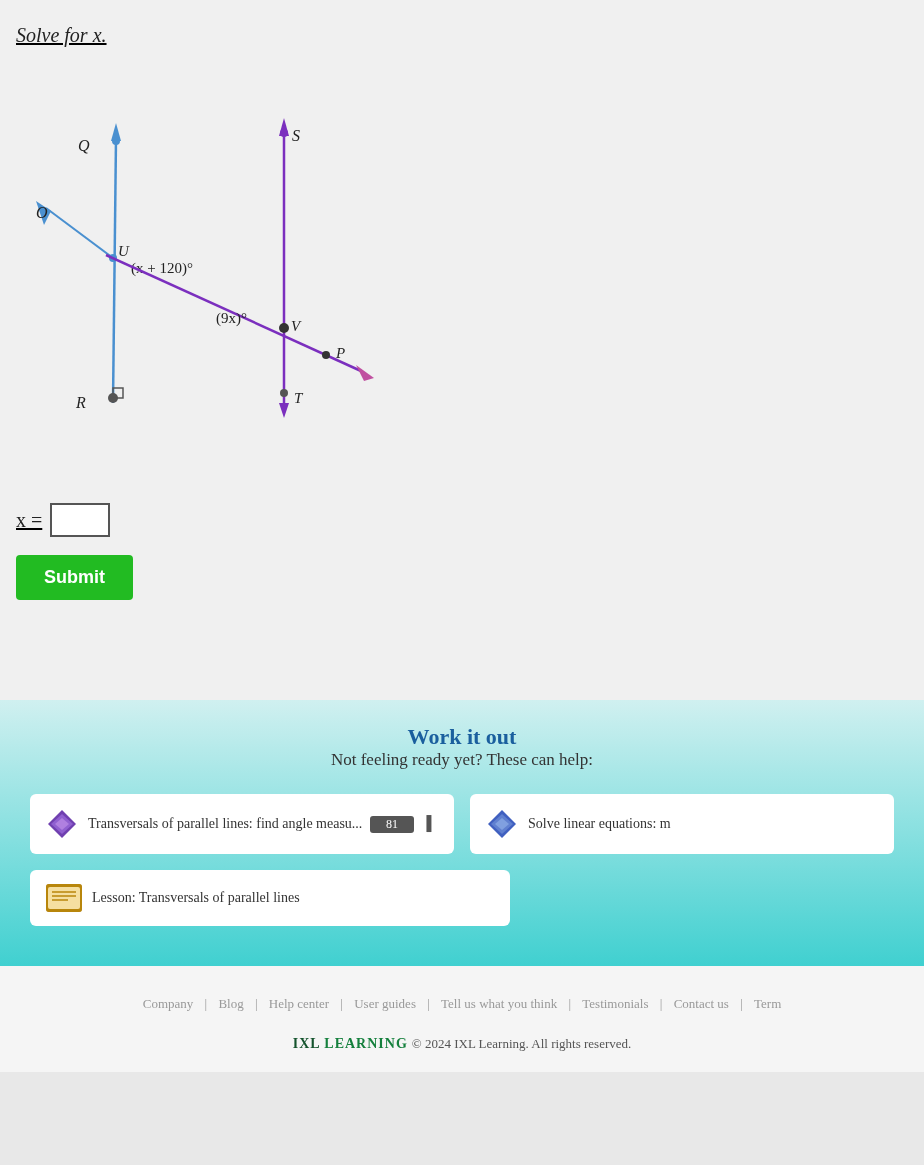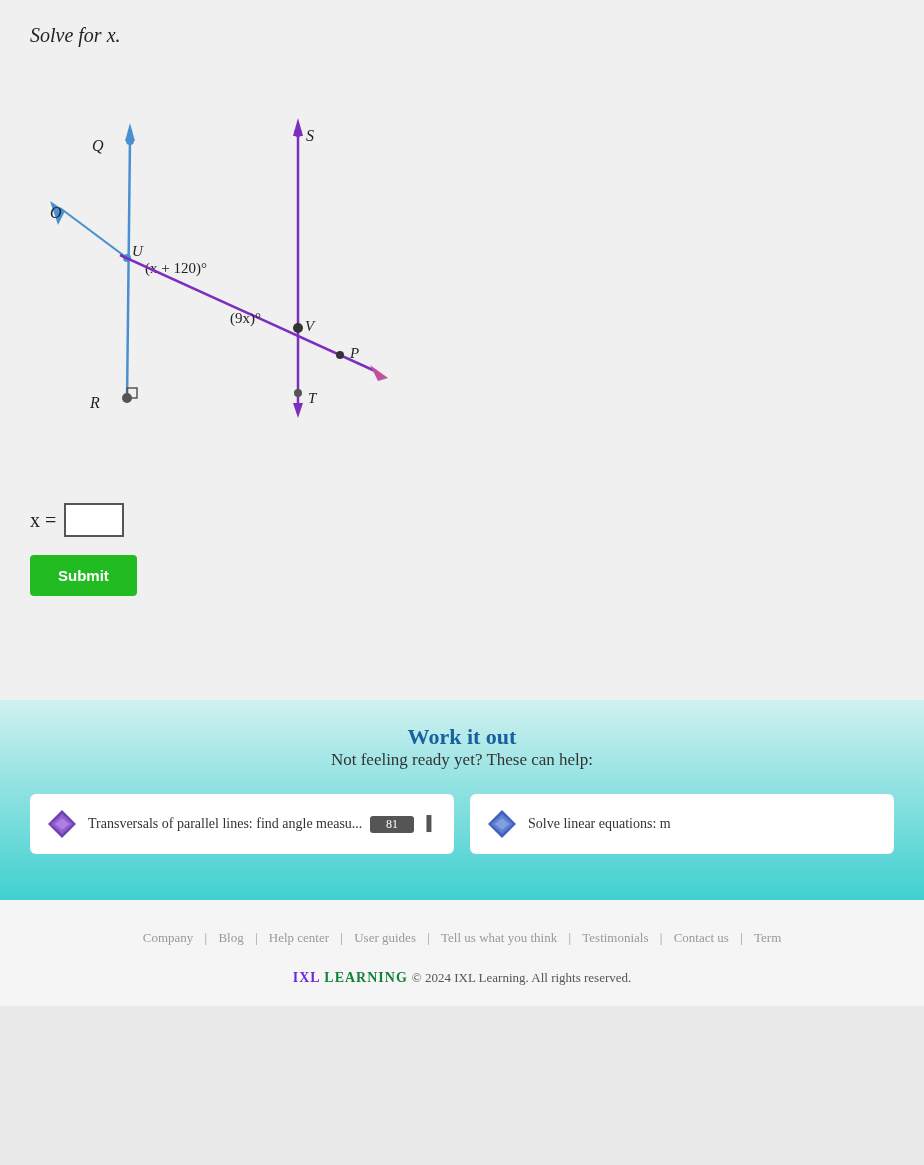--- a/index.html
+++ b/index.html
@@ -5,22 +5,23 @@
     * { box-sizing: border-box; margin: 0; padding: 0; }
     body {
       font-family: 'Georgia', serif;
       background: #e8e8e8;
       width: 924px;
       min-height: 1165px;
       overflow-x: hidden;
     }
     .main-content {
       background: #f0f0f0;
-      padding: 24px 30px 20px 30px;
+      padding: 24px 30px 20px 16px;
       min-height: 700px;
+      text-decoration: underline;
     }
     .solve-title {
       font-size: 20px;
       font-weight: normal;
       color: #222;
       margin-bottom: 16px;
       font-family: 'Times New Roman', serif;
       font-style: italic;
     }
     .diagram-area {
@@ -55,21 +56,21 @@
       font-size: 18px;
       text-align: center;
       outline: none;
       font-family: 'Times New Roman', serif;
     }
     .submit-btn {
       background: #22bb22;
       color: white;
       border: none;
       padding: 12px 28px;
-      font-size: 15px;
+      font-size: 18px;
       font-weight: bold;
       border-radius: 4px;
       cursor: pointer;
       margin-bottom: 30px;
     }
 
     
     .work-it-out {
       background: linear-gradient(180deg, #d0f0f0 0%, #40d0d0 100%);
       padding: 24px 30px 30px 30px;
@@ -178,21 +179,21 @@
       justify-content: center;
       gap: 4px;
       margin-top: 4px;
     }
     .ixl-logo {
       font-weight: bold;
       font-size: 14px;
       color: #1a5f9e;
       letter-spacing: 1px;
     }
-    .ixl-logo span.ix { color: #6d28d9; }
+    .ixl-logo span.ix { color: #14532d; }
     .ixl-logo span.l { color: #15803d; }
   </style>
 </head>
 <body>
 
 <div class="main-content">
   <div class="solve-title">Solve for x.</div>
 
   
   <div class="diagram-area">
@@ -273,20 +274,32 @@
     <div class="help-card">
       <svg class="diamond-icon" viewBox="0 0 32 32">
         <polygon points="16,2 30,16 16,30 2,16" fill="#4060c0"></polygon>
         <polygon points="16,6 27,16 16,26 5,16" fill="#6080d0"></polygon>
         <polygon points="16,10 23,16 16,22 9,16" fill="#80a0e0"></polygon>
       </svg>
       <span>Solve linear equations: m</span>
     </div>
   </div>
 
+  <div class="lesson-card">
+    <div class="lesson-icon">
+      <svg width="36" height="28" viewBox="0 0 36 28">
+        <rect width="36" height="28" rx="3" fill="#b8860b"></rect>
+        <rect x="2" y="3" width="32" height="22" rx="2" fill="#f5dfa0"></rect>
+        <line x1="6" y1="8" x2="30" y2="8" stroke="#b8860b" stroke-width="1.5"></line>
+        <line x1="6" y1="12" x2="30" y2="12" stroke="#b8860b" stroke-width="1.5"></line>
+        <line x1="6" y1="16" x2="22" y2="16" stroke="#b8860b" stroke-width="1.5"></line>
+      </svg>
+    </div>
+    <span>Lesson: Transversals of parallel lines</span>
+  </div>
 </div>
 
 <div class="footer">
   <div class="footer-links">
     <span class="footer-link-item">Company</span>
     <span> | </span>
     <span class="footer-link-item">Blog</span>
     <span> | </span>
     <span class="footer-link-item">Help center</span>
     <span> | </span>

